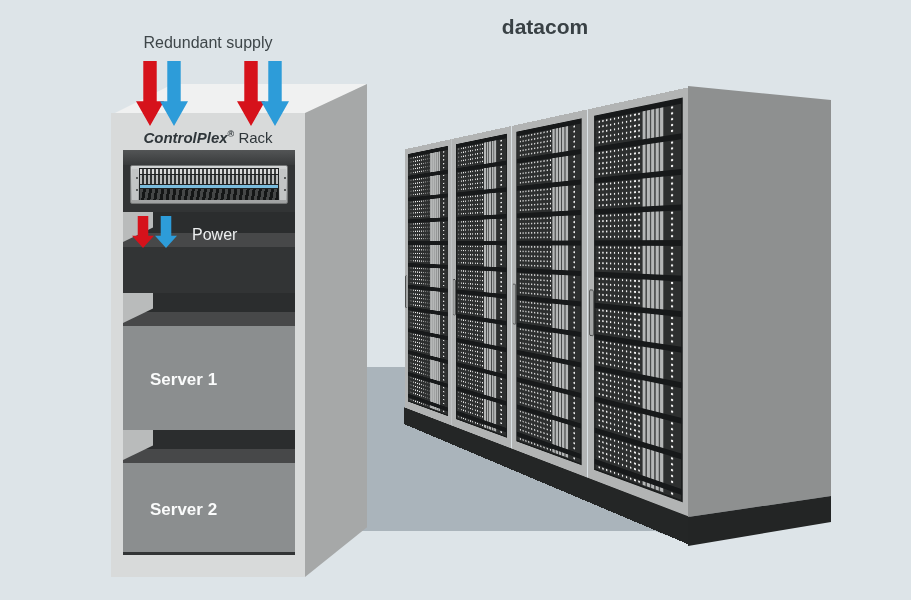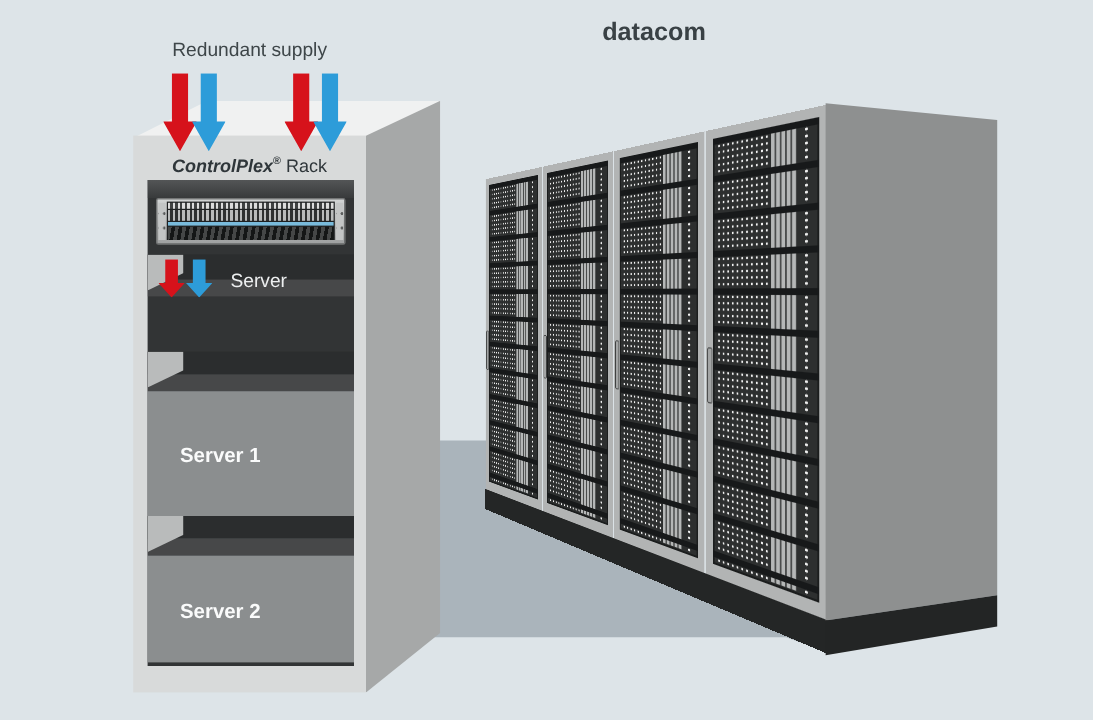--- a/index.html
+++ b/index.html
@@ -148,21 +148,21 @@
           <div class="dev-r3"></div>
           <div class="dev-r4"></div>
         </div>
       </div>
 
       <div class="abs slot-bar" style="top:62px;height:21px;"></div>
       <div class="abs slot-shadow" style="top:83px;"></div>
       <div class="abs slot-trap" style="top:62px;"></div>
       <div class="abs power-arrow arrow red" style="left:9px;top:66px;"></div>
       <div class="abs power-arrow arrow blue" style="left:32px;top:66px;"></div>
-      <div class="abs power-label">Server</div>
+      <div class="abs power-label">Power</div>
 
 
       <div class="abs slot-bar" style="top:143px;height:19px;"></div>
       <div class="abs slot-shadow" style="top:162px;"></div>
       <div class="abs slot-trap" style="top:143px;"></div>
 
       <div class="abs bay" style="top:176px;height:129px;">
         <div class="bay-label" style="top:44px;">Server 1</div>
       </div>
 

